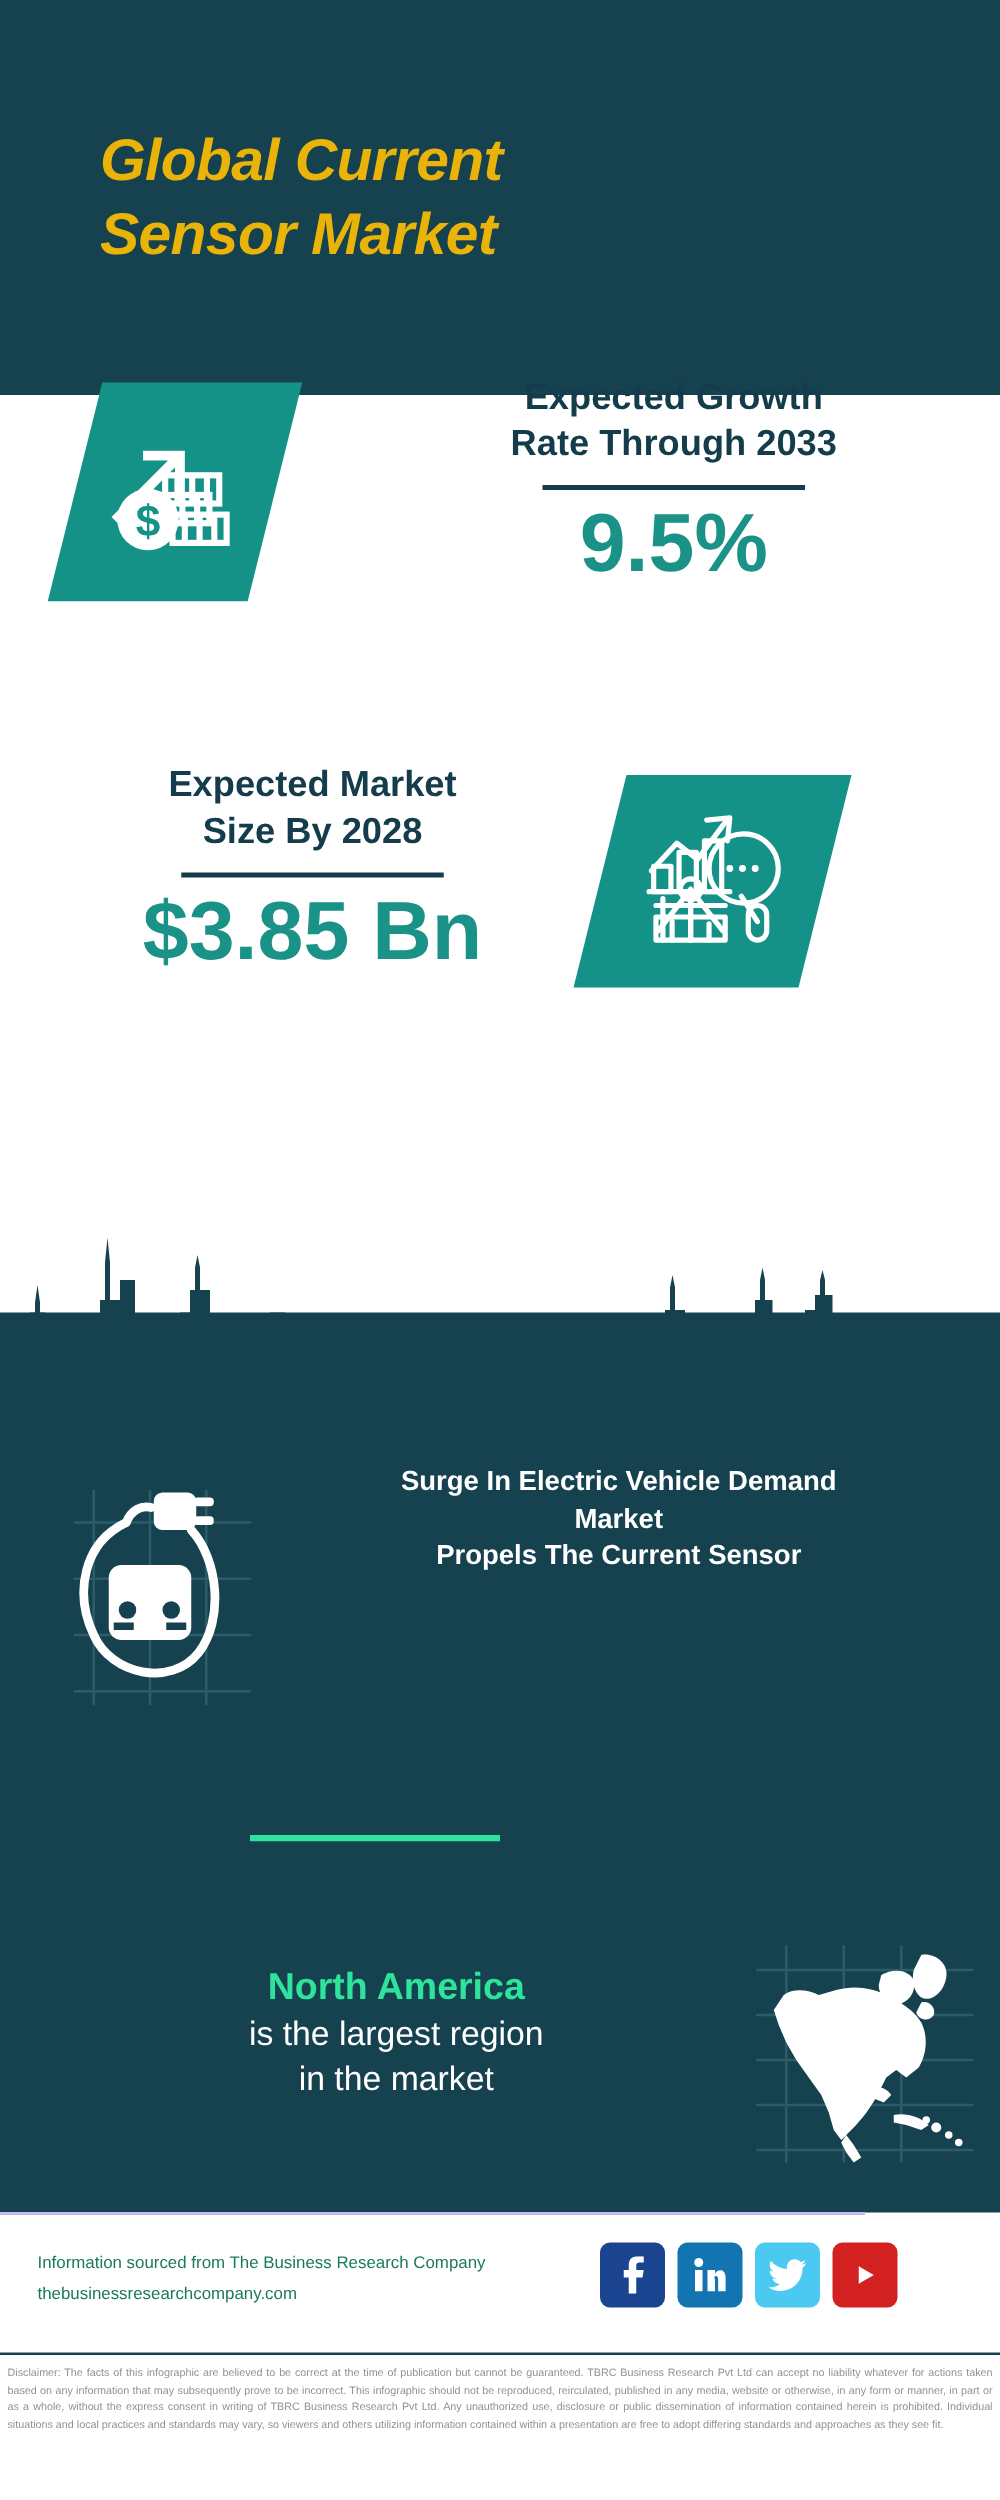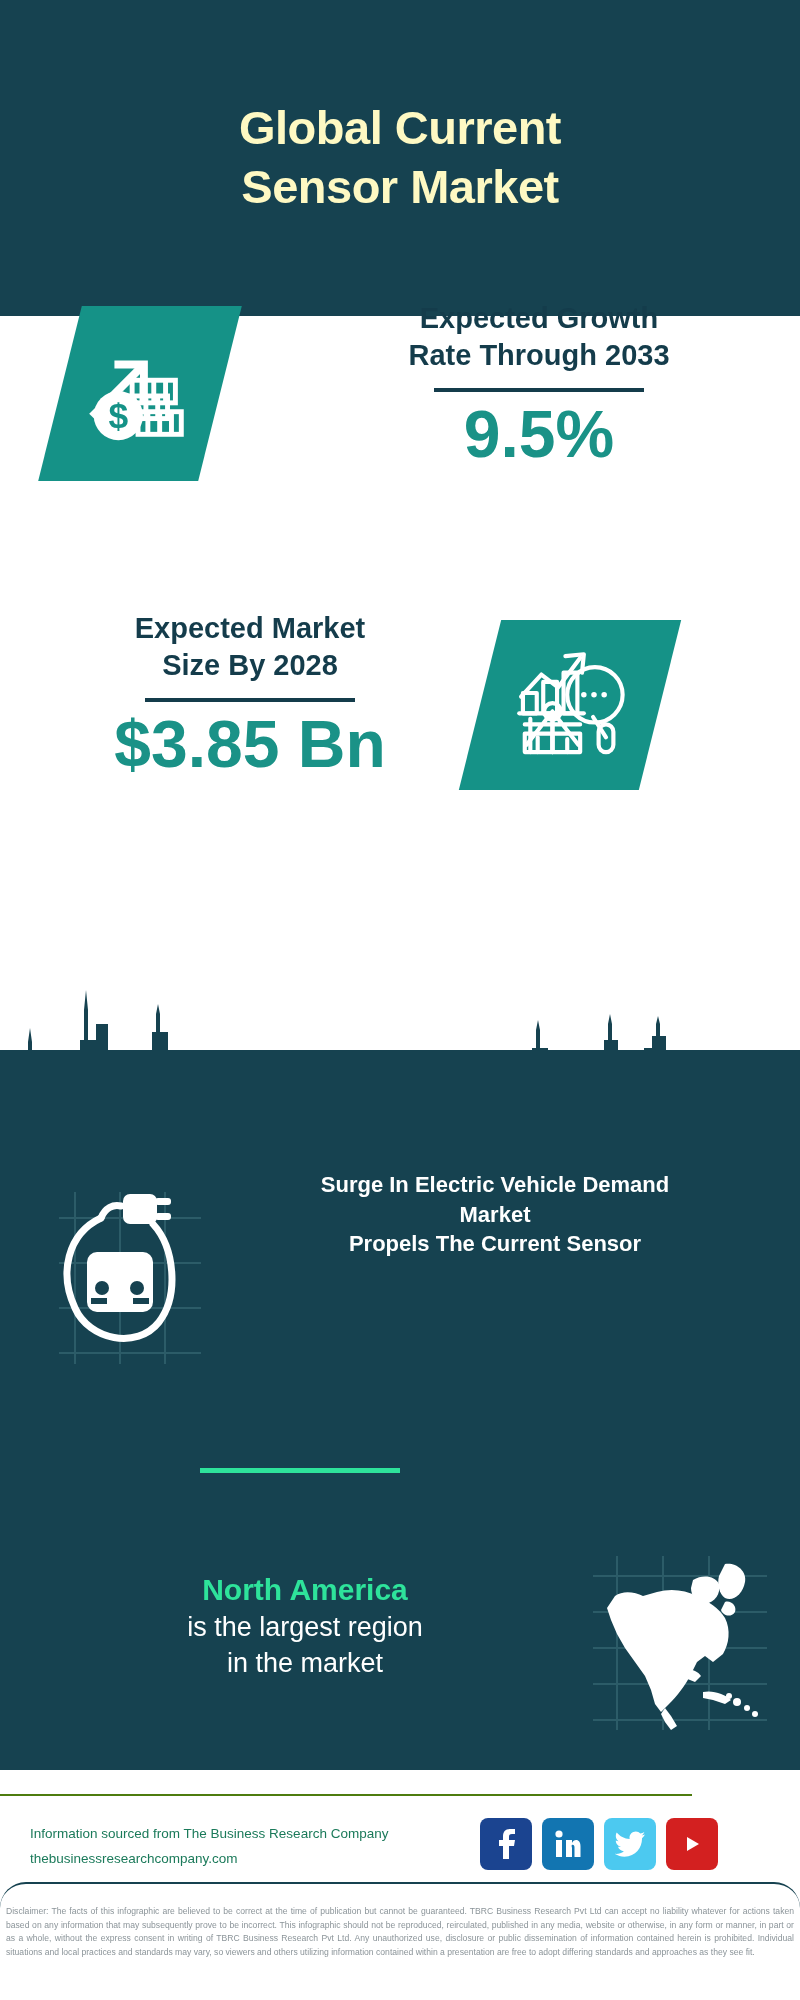--- a/index.html
+++ b/index.html
@@ -11,22 +11,22 @@
   }
   .page { position:relative; width:800px; height:2000px; background:#fff; }
 
   
   .header {
     position:absolute; left:0; top:0; width:800px; height:316px;
     background:#164250;
     display:flex; align-items:center; justify-content:center;
   }
   .header-title {
-    color:#fef9c3; font-size:47px; font-weight:bold; line-height:1.25;
-    text-align:center; letter-spacing:-0.5px; width:640px;
+    color:#eab308; font-size:47px; font-weight:bold; line-height:1.25;
+    letter-spacing:-0.5px; width:640px;font-style:italic;
   }
 
   
   .stat1 { position:absolute; left:0; top:316px; width:800px; height:260px; }
   .para-green {
     position:absolute;
     background:#159287;
     transform:skewX(-14deg);
   }
   .icon1-box { left:60px; top:-10px; width:160px; height:175px; }
@@ -78,53 +78,52 @@
     color:#ffffff; font-size:22px; font-weight:bold; line-height:1.35;
   }
 
   
   .divider-green {
     position:absolute; left:200px; top:1468px;
     width:200px; height:5px; background:#2ee39b;
   }
 
   
-  .region { position:absolute; left:0; top:1520px; width:660px; height:230px; }
+  .region { position:absolute; left:12px; top:1520px; width:660px; height:230px; }
   .region-text { position:absolute; left:25px; top:50px; width:560px; text-align:center; }
   .region-name { color:#2ee39b; font-size:30px; font-weight:bold; line-height:1.3; }
   .region-sub { color:#ffffff; font-size:27px; line-height:1.35; font-weight:normal; }
   .region-map { position:absolute; left:585px; top:30px; width:190px; height:185px; }
 
   
   .footer {
     position:absolute; left:0; top:1770px; width:692px; height:110px;
-    background:#ffffff; border-top:2px solid #4d7c0f;margin-top:24px;
+    background:#ffffff; border-top:2px solid #c4b5fd;
   }
   .footer-src {
     position:absolute; left:30px; top:26px; width:400px;
     color:#1b7a5a; font-size:13.5px; line-height:1.85;
   }
   .socials { position:absolute; left:480px; top:22px; display:flex; gap:10px; }
   .soc {
     width:52px; height:52px; border-radius:8px;
     display:flex; align-items:center; justify-content:center;
   }
   .soc-fb { background:#1b4490; }
   .soc-li { background:#1275b1; }
   .soc-tw { background:#4cc9f0; }
   .soc-yt { background:#d32020; }
 
   
   .disclaimer {
     position:absolute; left:0; top:1882px; width:800px; height:118px;
     border-top:2px solid #164250;
-    padding:21px 6px 0 6px;
+    padding:8px 6px 0 6px;
     color:#8b9499; font-size:8.6px; line-height:1.58;
     text-align:justify;
-    border-radius:26px;
   }
 </style>
 </head>
 <body>
 
 <div class="page">
 
   <div class="header">
     <div class="header-title">
       <div>Global Current</div>

